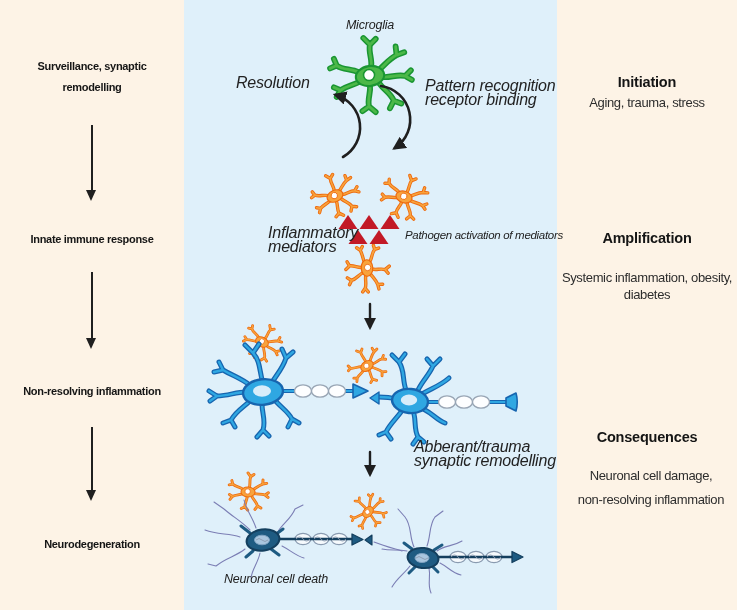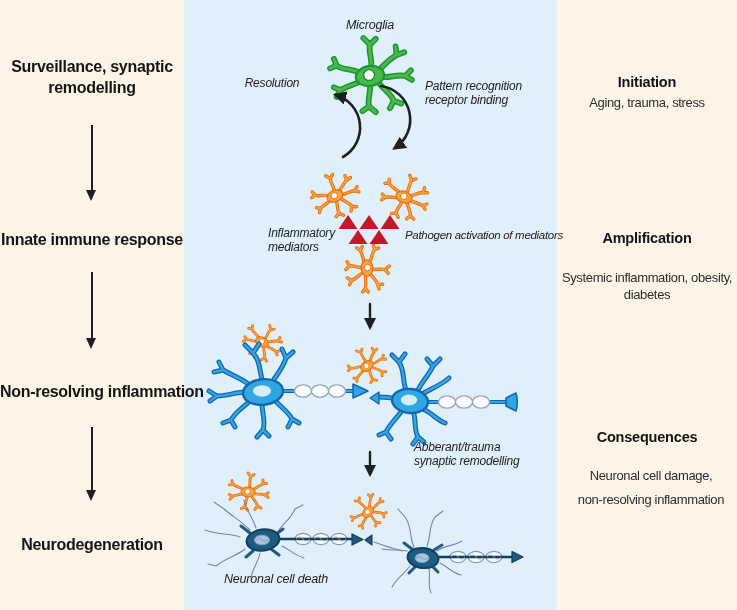--- a/index.html
+++ b/index.html
@@ -10,21 +10,21 @@
   }
   .col{position:absolute;top:0;height:610px;}
   .col-left{left:0;width:184px;background:#FDF3E6;}
   .col-center{left:184px;width:373px;background:#DFF0FA;}
   .col-right{left:557px;width:180px;background:#FDF3E6;}
   svg.art{position:absolute;left:0;top:0;}
 
   
   .stage{
     position:absolute;left:0;width:184px;text-align:center;
-    font-weight:bold;font-size:16px;letter-spacing:-0.3px;color:#151515;
+    font-weight:bold;font-size:11px;letter-spacing:-0.3px;color:#151515;
     line-height:21px;white-space:nowrap;
   }
   .varrow{position:absolute;left:90.5px;width:2.2px;background:#1f1f1f;}
   .varrow::after{
     content:"";position:absolute;bottom:-10px;left:-4.6px;
     border-left:5.7px solid transparent;border-right:5.7px solid transparent;
     border-top:11px solid #1f1f1f;
   }
 
   
@@ -32,21 +32,21 @@
   .rsec .rtitle{font-weight:bold;font-size:14.5px;letter-spacing:-0.2px;}
   .rsec .rline{font-size:13px;letter-spacing:-0.35px;color:#2d2d2d;white-space:nowrap;text-align:center;}
   .sec-initiation{top:74px;}    .sec-initiation .rtitle{margin-bottom:5px;}
   .sec-amplification{top:230px;}.sec-amplification .rtitle{margin-bottom:23px;}
   .sec-amplification .rline{line-height:17px;}
   .sec-consequences{top:429px;} .sec-consequences .rtitle{margin-bottom:19px;}
   .sec-consequences .rline{line-height:24px;padding-left:8px;}
 
   
   .ilabel{
-    position:absolute;font-style:italic;font-size:12px;letter-spacing:-0.2px;
+    position:absolute;font-style:italic;font-size:16px;letter-spacing:-0.2px;
     color:#222;line-height:14px;white-space:nowrap;
   }
 
   
   .nd{fill:none;stroke:#1765AF;stroke-width:5;stroke-linecap:round;stroke-linejoin:round;}
   .nf{fill:none;stroke:#2FA7E2;stroke-width:2.4;stroke-linecap:round;stroke-linejoin:round;}
   .axd{fill:none;stroke:#1765AF;stroke-width:4.2;stroke-linecap:round;}
   .axf{fill:none;stroke:#2FA7E2;stroke-width:1.8;stroke-linecap:round;}
   .myel{fill:#FDFEFF;stroke:#98A5B4;stroke-width:1.3;}
   .wisp{fill:none;stroke:#7B7EB4;stroke-width:1.1;stroke-linecap:round;}

